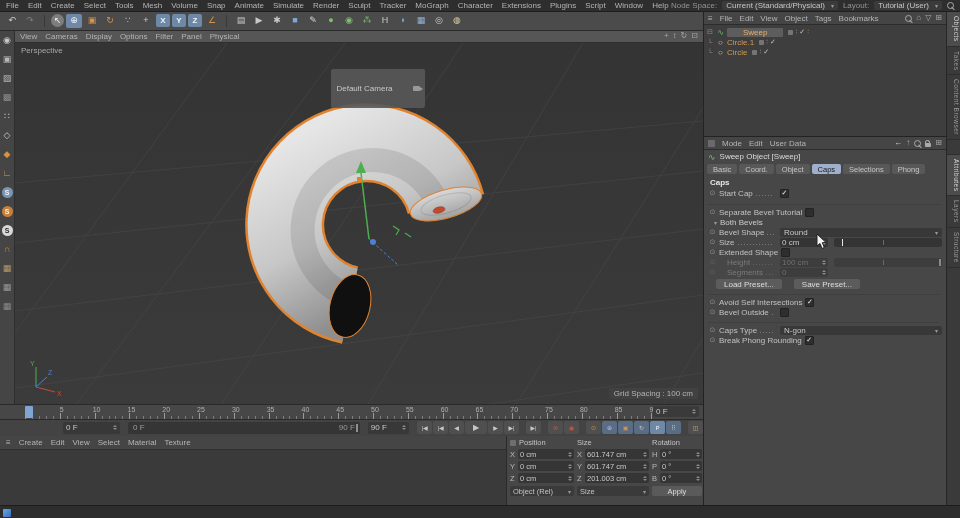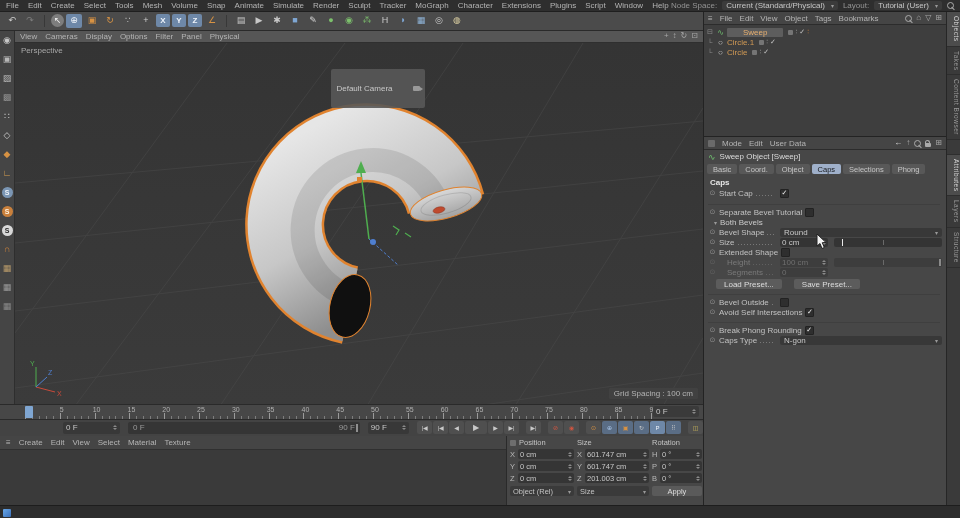--- a/index.html
+++ b/index.html
@@ -681,48 +681,48 @@
           <span style="flex:1"></span>
         </div>
         <div class="abtnrow">
           <span class="abtn">Load Preset...</span>
           <span class="abtn">Save Preset...</span>
         </div>
         <div class="gap3"></div>
           <div class="asep"></div>
         <div class="arow">
           <span class="adot">⊙</span>
+          <span class="alab">Avoid Self Intersections</span>
+          <span class="acheck on"></span>
+        </div>
+        <div class="arow">
+          <span class="adot">⊙</span>
           <span class="lwrap">
               <span class="alab">Bevel Outside</span>
               <span class="leader"></span>
             </span>
           <span class="acheck"></span>
         </div>
-        <div class="arow">
-          <span class="adot">⊙</span>
-          <span class="alab">Avoid Self Intersections</span>
-          <span class="acheck on"></span>
-        </div>
         <div class="gap3"></div>
           <div class="asep"></div>
-        <div class="arow">
-          <span class="adot">⊙</span>
-          <span class="alab">Break Phong Rounding</span>
-          <span class="acheck on"></span>
-        </div>
         <div class="arow">
           <span class="adot">⊙</span>
           <span class="lwrap">
               <span class="alab">Caps Type</span>
               <span class="leader"></span>
             </span>
           <span class="addw">
               <span>N-gon</span>
               <span class="chev">▾</span>
             </span>
+        </div>
+        <div class="arow">
+          <span class="adot">⊙</span>
+          <span class="alab">Break Phong Rounding</span>
+          <span class="acheck on"></span>
         </div>
       </div>
     </div>
   </div>
 
   <div class="tabstrip">
     <div id="tabs-top">
         <div class="vtab active">Objects</div>
         <div class="vtab">Takes</div>
         <div class="vtab">Content Browser</div>

